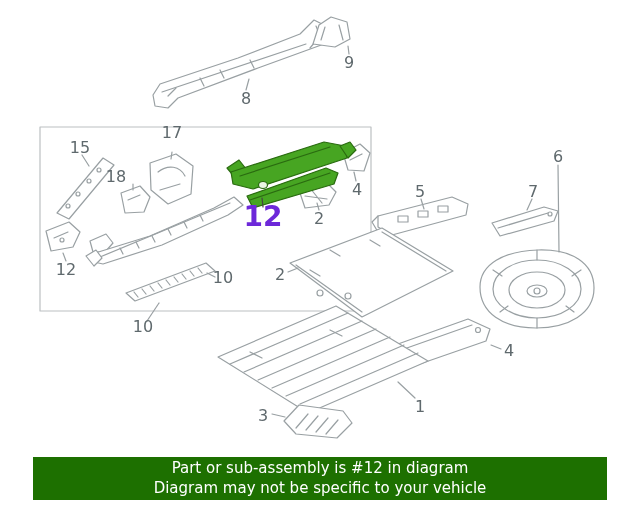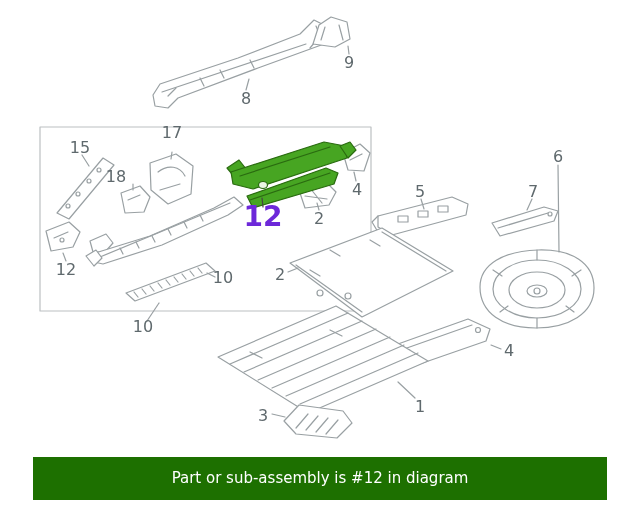--- a/index.html
+++ b/index.html
@@ -189,15 +189,16 @@
   <div class="callout major" style="left:263px;top:216px">12</div>
   <div class="callout" style="left:319px;top:218px">2</div>
   <div class="callout" style="left:357px;top:189px">4</div>
   <div class="callout" style="left:80px;top:147px">15</div>
   <div class="callout" style="left:66px;top:269px">12</div>
   <div class="callout" style="left:172px;top:132px">17</div>
   <div class="callout" style="left:116px;top:176px">18</div>
 
   <div class="banner" style="background: rgb(29, 112, 0);">
     <div>Part or sub-assembly is #12 in diagram</div>
+    <div>Diagram may not be specific to your vehicle</div>
   </div>
 
 </div>
 
 </body></html>

